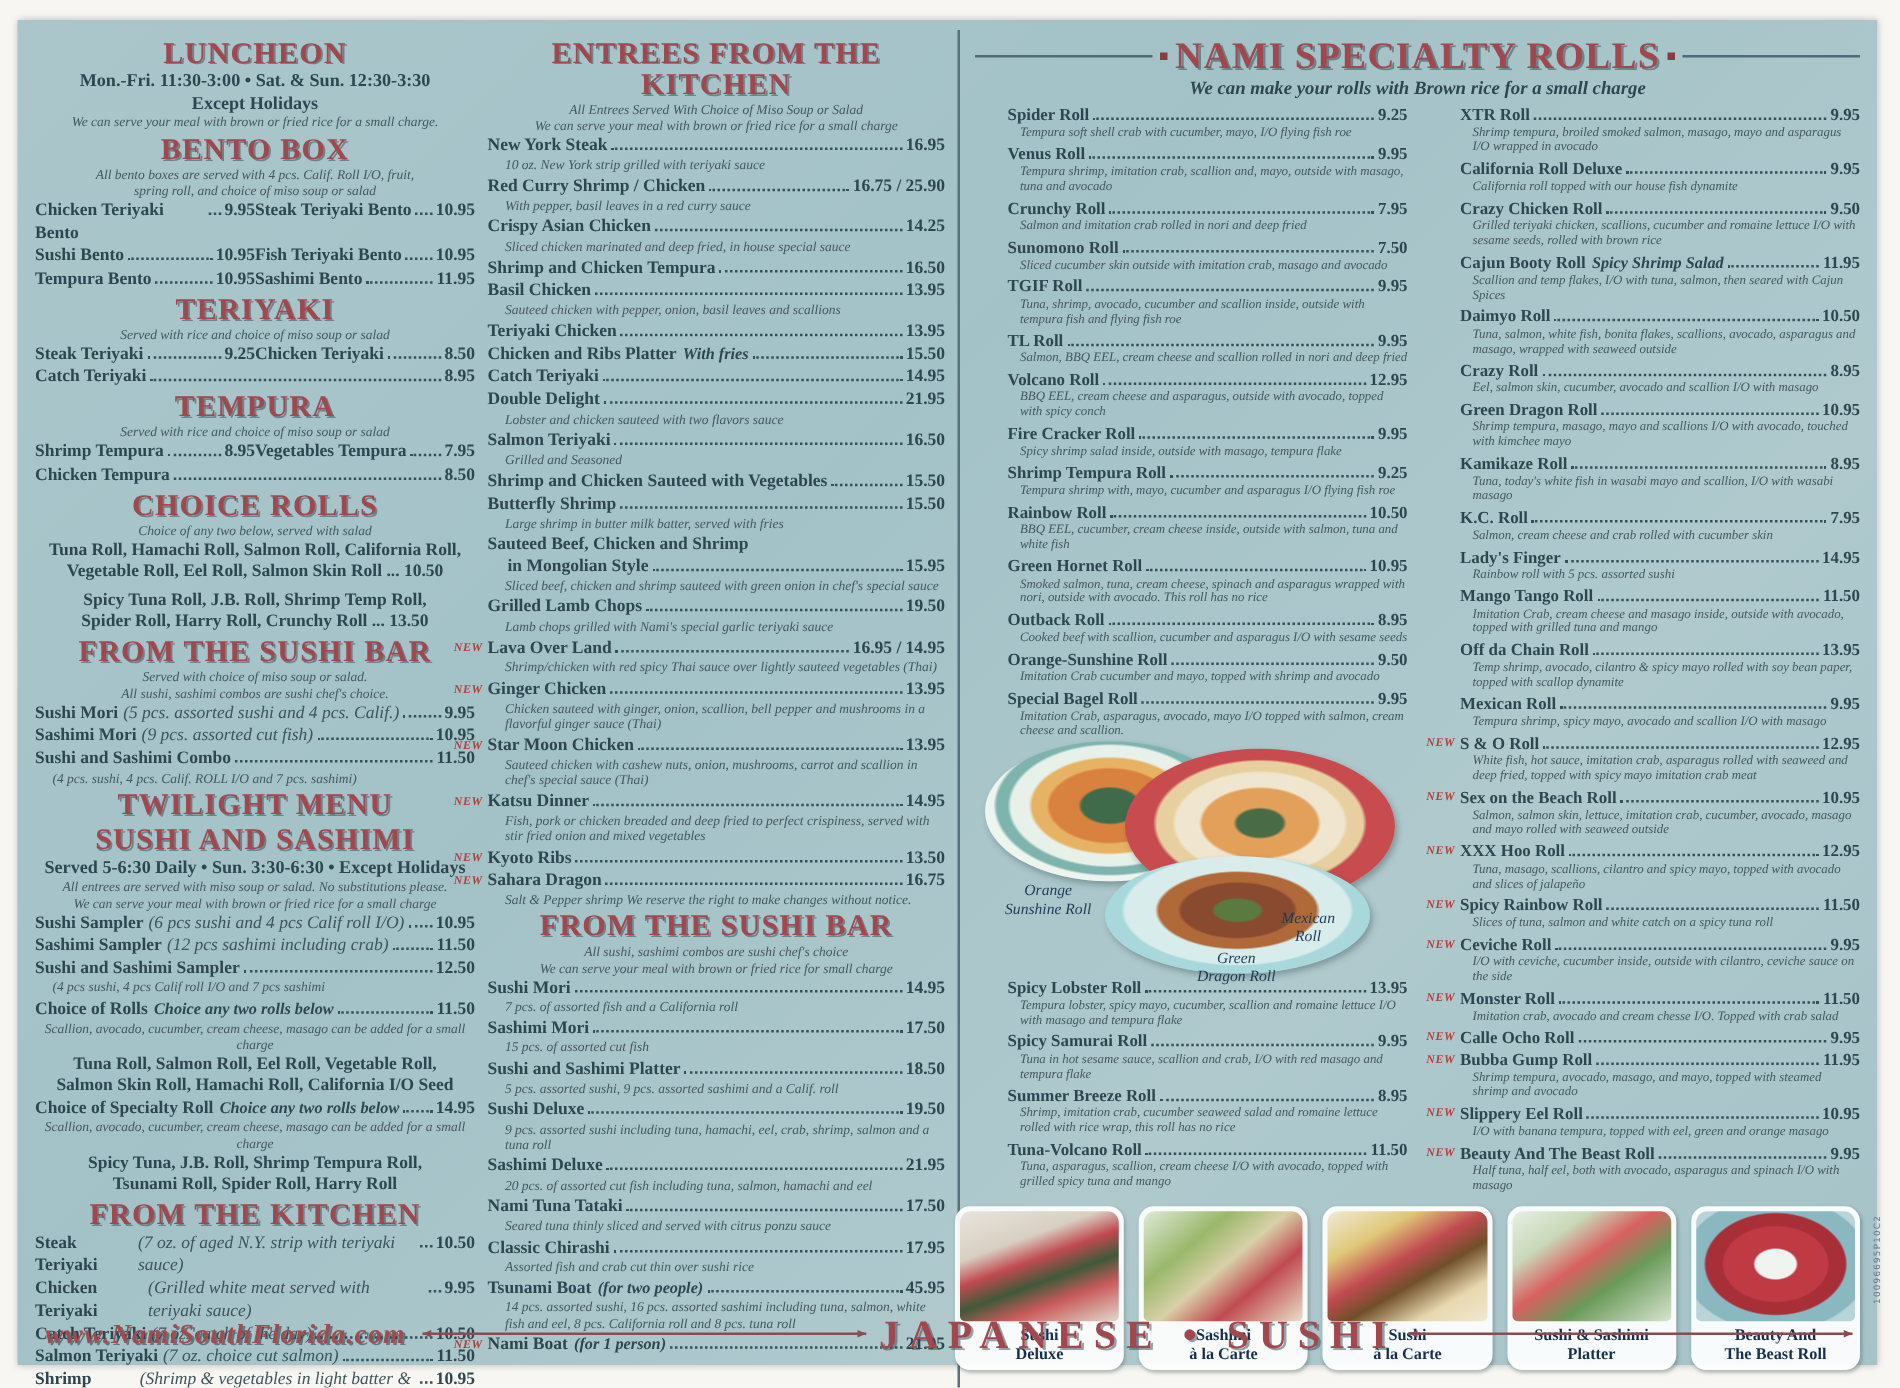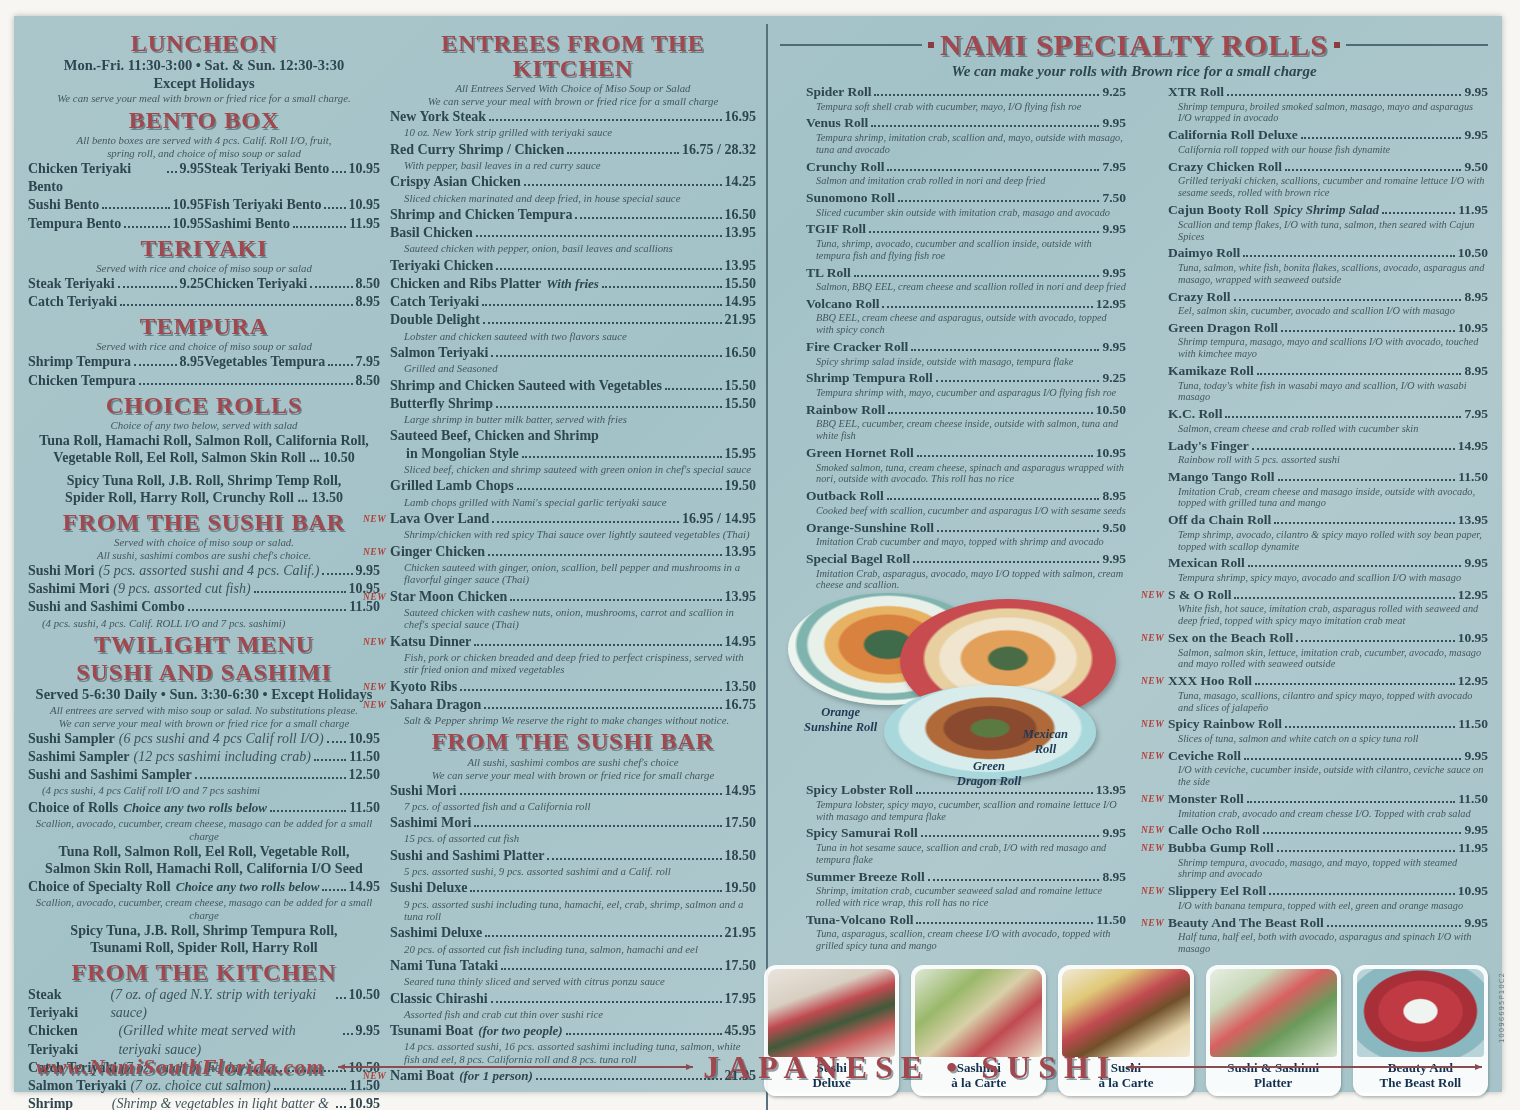--- a/index.html
+++ b/index.html
@@ -38,21 +38,21 @@
   .rcol{flex:1;min-width:0;padding-left:26px;}
   .rcol .nm{font-size:13.5px;}
   .rcol .pr{font-size:13.5px;}
   .rcol .blk-d{font-size:10.3px;margin-left:10px;}
   
   .plates{position:relative;height:186px;margin:2px 0 2px -20px;}
   .plate{position:absolute;border-radius:50%;box-shadow:2px 3px 5px rgba(40,60,60,.35);}
   .p1{left:2px;top:0;width:200px;height:112px;background:radial-gradient(ellipse at 50% 46%,#3f6b4a 0 16%,#d9823f 18% 34%,#e8b265 36% 44%,#e8f0ea 46% 56%,#7fb3ae 58% 64%,#eef4ee 66% 76%,#6fa8a2 78% 84%,#dbe8e2 86%);}
   .p2{right:10px;top:6px;width:216px;height:124px;background:radial-gradient(ellipse at 50% 48%,#496b45 0 12%,#e2a05a 14% 30%,#f0e6d0 32% 44%,#e8cfa0 46% 54%,#c84b50 56% 78%,#b03a40 80%);}
   .p3{left:98px;top:92px;width:212px;height:94px;background:radial-gradient(ellipse at 50% 46%,#5a7a42 0 12%,#8a4a30 14% 30%,#b06a3a 32% 42%,#d8ecec 44% 60%,#a8d8dc 62% 86%,#c8e4e6 88%);}
-  .plabel{position:absolute;font-size:12.5px;font-weight:bold;font-style:italic;color:#1e3a55;text-align:center;line-height:1.15;}
+  .plabel{position:absolute;font-size:12.5px;font-weight:normal;font-style:italic;color:#1e3a55;text-align:center;line-height:1.15;}
   .pl1{left:18px;top:112px;}
   .pl2{right:58px;top:134px;}
   .pl3{left:118px;top:186px;width:170px;margin-top:-20px;}
   
   .strip{display:flex;gap:12px;margin:8px 0 0 -16px;}
   .card{flex:1;background:rgba(255,255,255,.92);border-radius:12px;padding:4px 4px 3px;box-shadow:1px 2px 3px rgba(40,60,60,.3);}
   .photo{height:88px;border-radius:9px 9px 4px 4px;}
   .card:nth-of-type(1) .photo{background:linear-gradient(160deg,#e8e4dc 0%,#d8cfc2 30%,#c04a50 45%,#3f5a3a 60%,#c85a5a 75%,#e0d8cc 100%);}
   .card:nth-of-type(2) .photo{background:linear-gradient(140deg,#dfe8d8 0%,#9ab86a 30%,#d8d0a8 50%,#c04a50 70%,#e8e0c8 100%);}
   .card:nth-of-type(3) .photo{background:linear-gradient(150deg,#f0ead8 0%,#e0c878 25%,#c04a50 45%,#70502a 60%,#e8d8b0 80%,#f0e8d0 100%);}
@@ -375,21 +375,21 @@
           <span class="pr">16.95</span>
         </div>
 
         <div class="blk-d">10 oz. New York strip grilled with teriyaki sauce</div>
 
         <div class="row">
 
           <span class="nm">Red Curry Shrimp / Chicken</span>
 
           <span class="lead"></span>
-          <span class="pr">16.75 / 28.32</span>
+          <span class="pr">16.75 / 25.90</span>
         </div>
 
         <div class="blk-d">With pepper, basil leaves in a red curry sauce</div>
 
         <div class="row">
 
           <span class="nm">Crispy Asian Chicken</span>
 
           <span class="lead"></span>
           <span class="pr">14.25</span>

